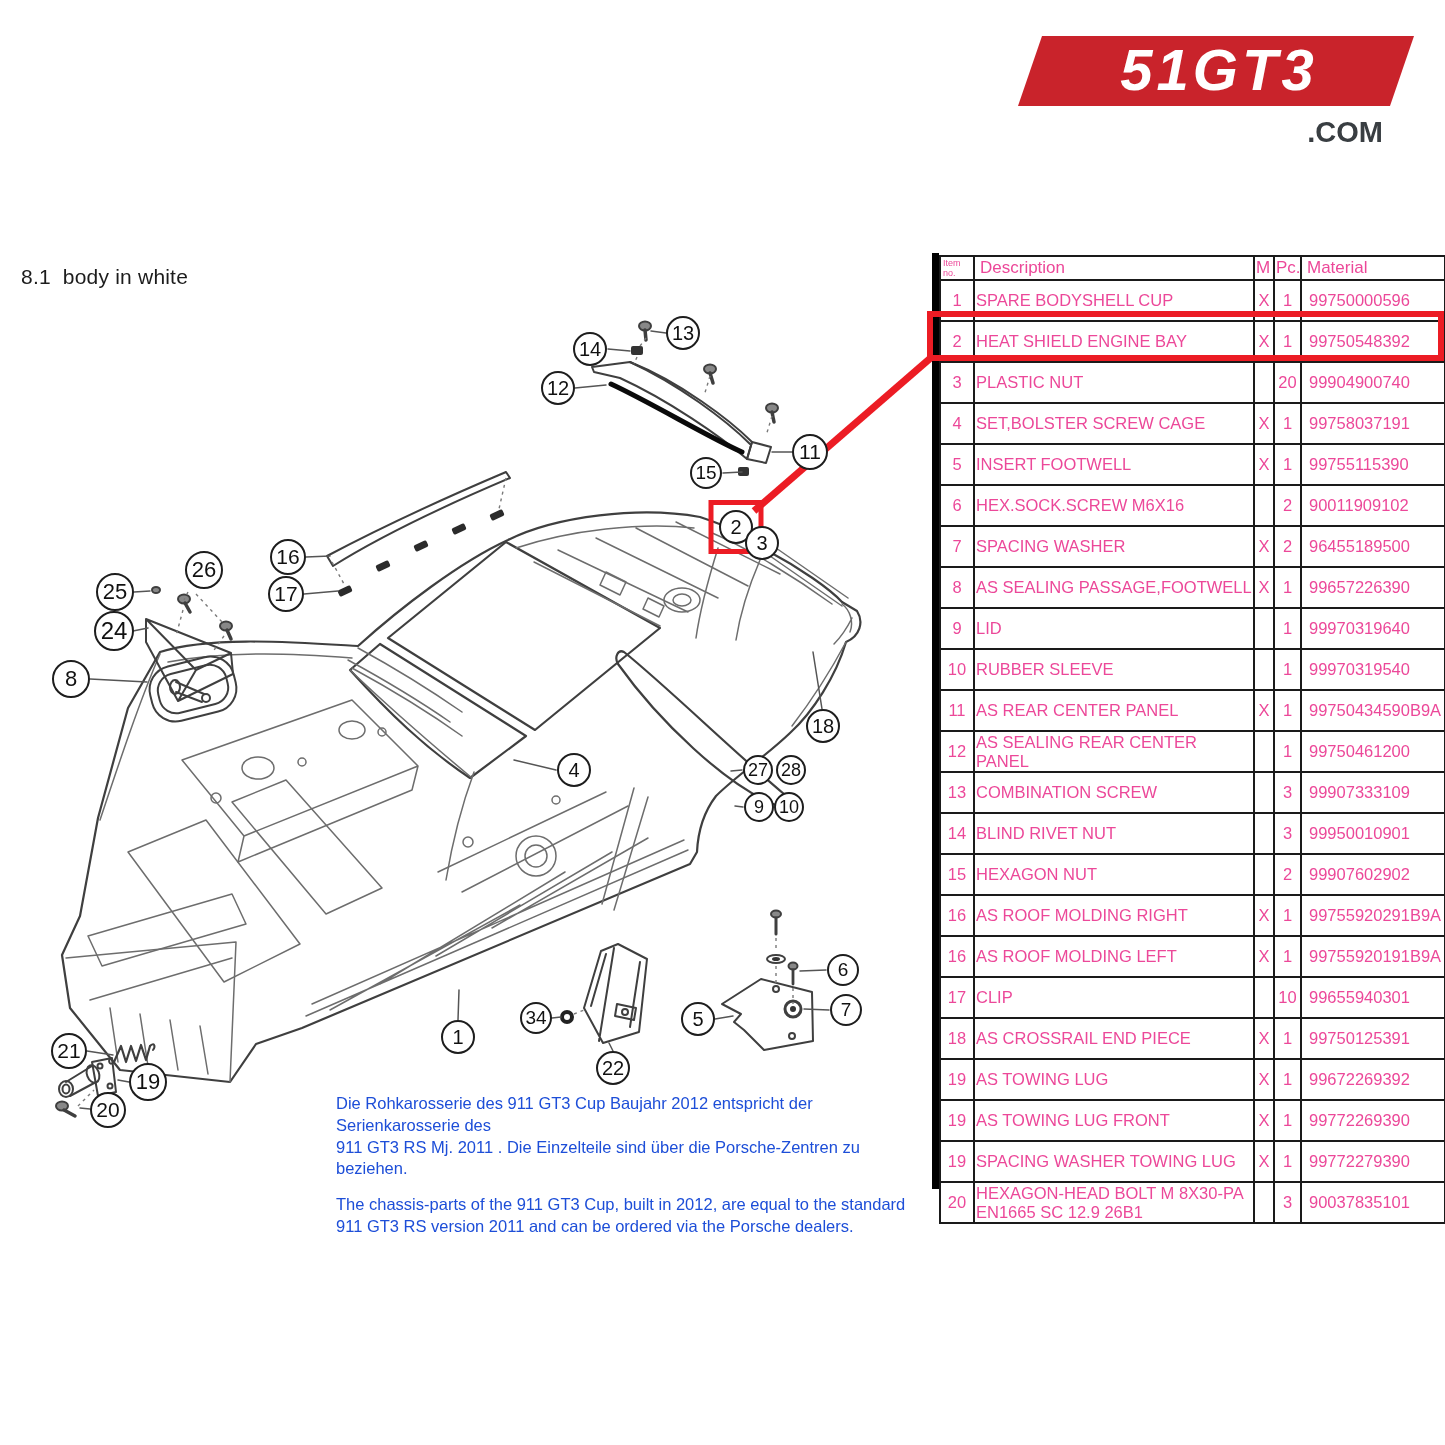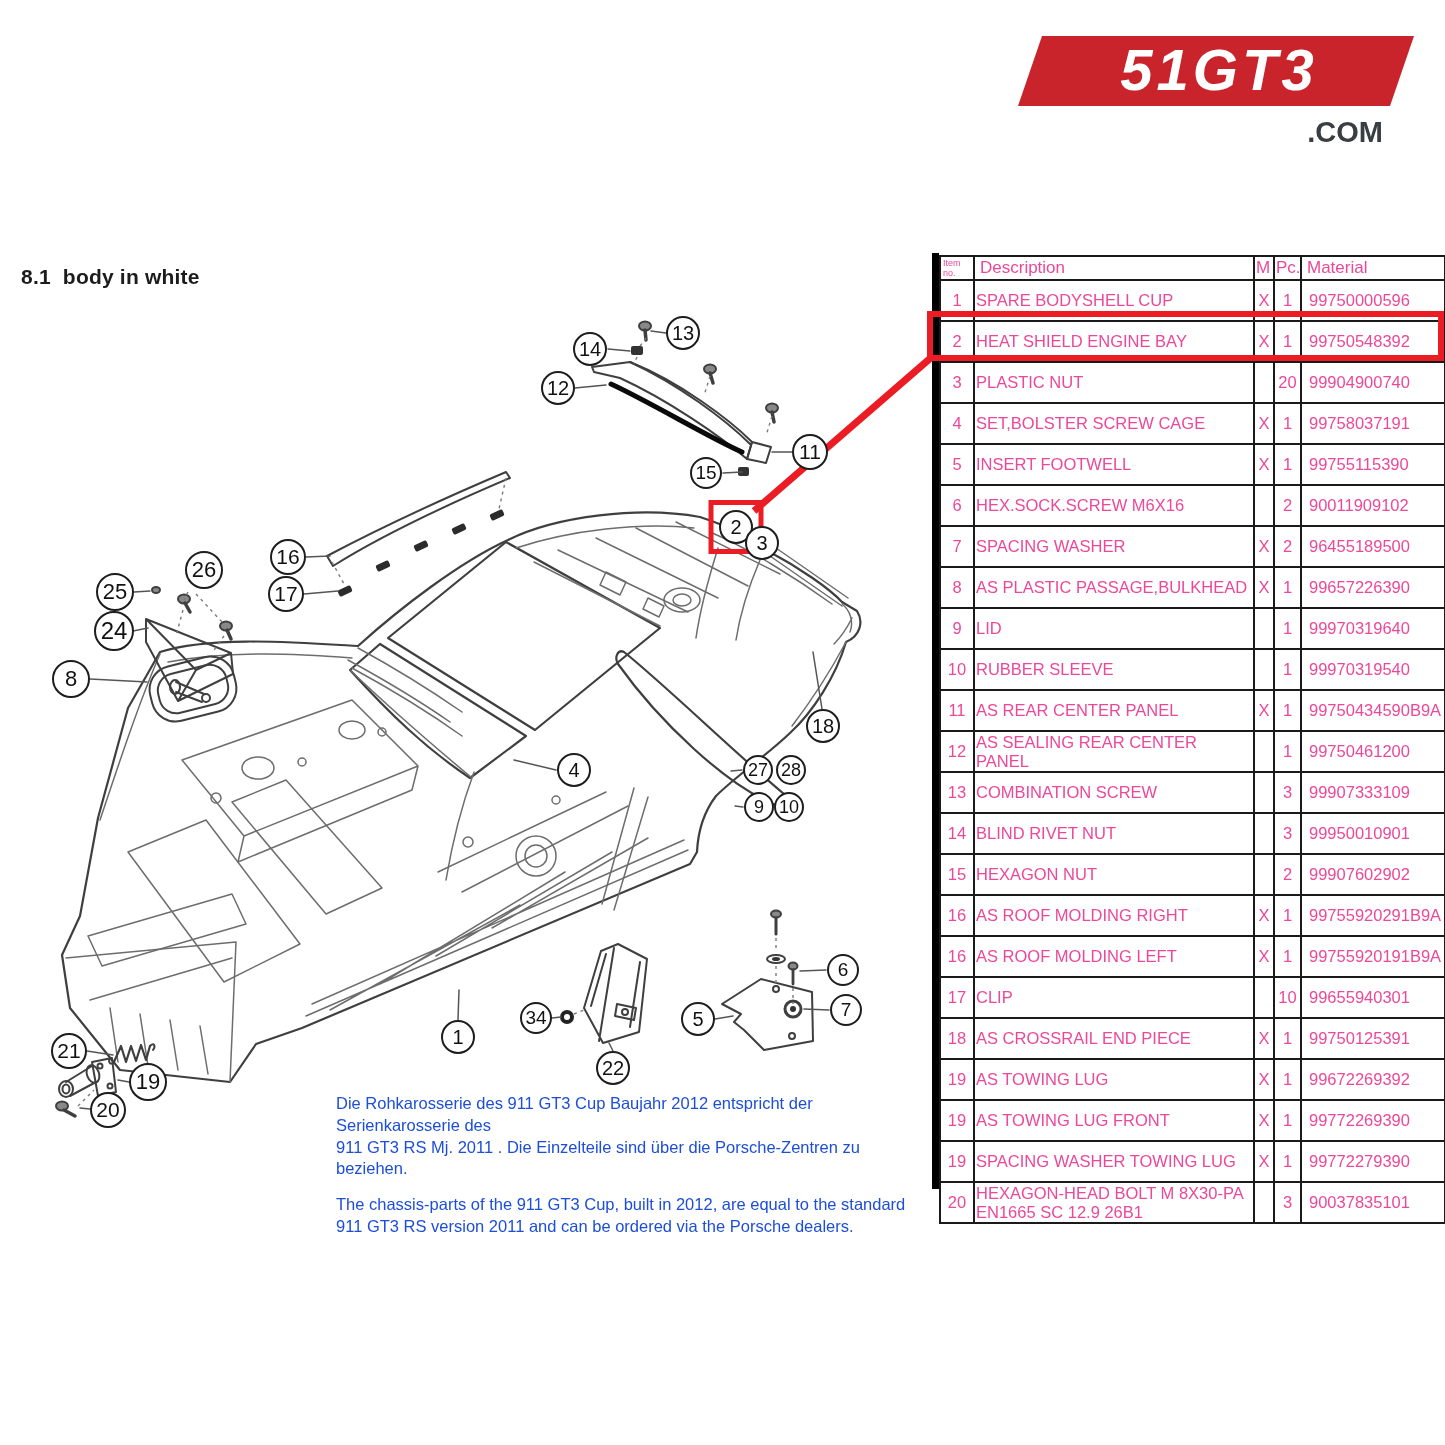--- a/index.html
+++ b/index.html
@@ -5,21 +5,21 @@
   html,body{margin:0;padding:0;}
   body{
     width:1445px;height:1445px;position:relative;background:#fff;overflow:hidden;
     font-family:"Liberation Sans",sans-serif;
   }
   :root{--red:#ec1c24;--logo-red:#c9232b;--ink:#1a1a1a;}
 
   
   .page-title{
     position:absolute;left:21px;top:265px;font-size:21px;color:#1c1c1c;
-    white-space:pre;letter-spacing:0.2px;font-weight:bold;
+    white-space:pre;letter-spacing:0.2px;
   }
   .notes{position:absolute;left:336px;top:1093px;width:585px;color:#1d4ed8;}
   .notes p{margin:0 0 14px 0;font-size:16.5px;line-height:1.32;white-space:pre-line;}
 
   
   .logo{position:absolute;left:1015px;top:30px;width:402px;height:150px;}
 
   
   .diagram{position:absolute;left:0;top:0;width:1445px;height:1445px;}
 
@@ -303,21 +303,21 @@
       </tr>
       <tr>
         <td class="c-item">7</td>
         <td class="c-desc">SPACING WASHER</td>
         <td class="c-m">X</td>
         <td class="c-pc">2</td>
         <td class="c-mat">96455189500</td>
       </tr>
       <tr>
         <td class="c-item">8</td>
-        <td class="c-desc">AS PLASTIC PASSAGE,BULKHEAD</td>
+        <td class="c-desc">AS SEALING PASSAGE,FOOTWELL</td>
         <td class="c-m">X</td>
         <td class="c-pc">1</td>
         <td class="c-mat">99657226390</td>
       </tr>
       <tr>
         <td class="c-item">9</td>
         <td class="c-desc">LID</td>
         <td class="c-m"></td>
         <td class="c-pc">1</td>
         <td class="c-mat">99970319640</td>

